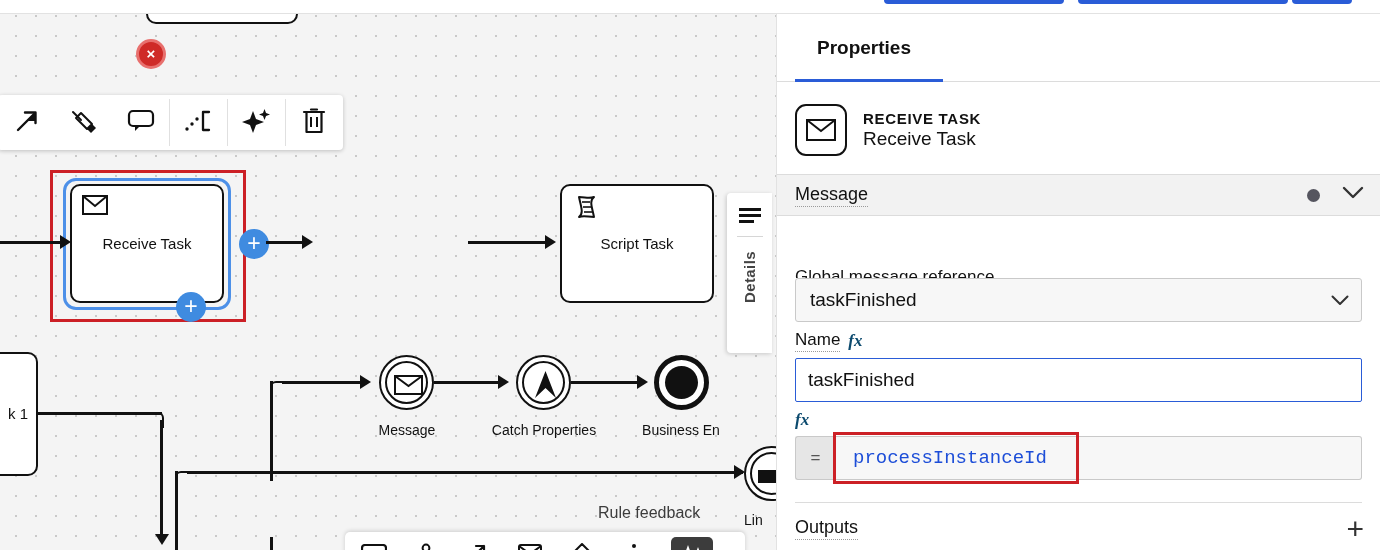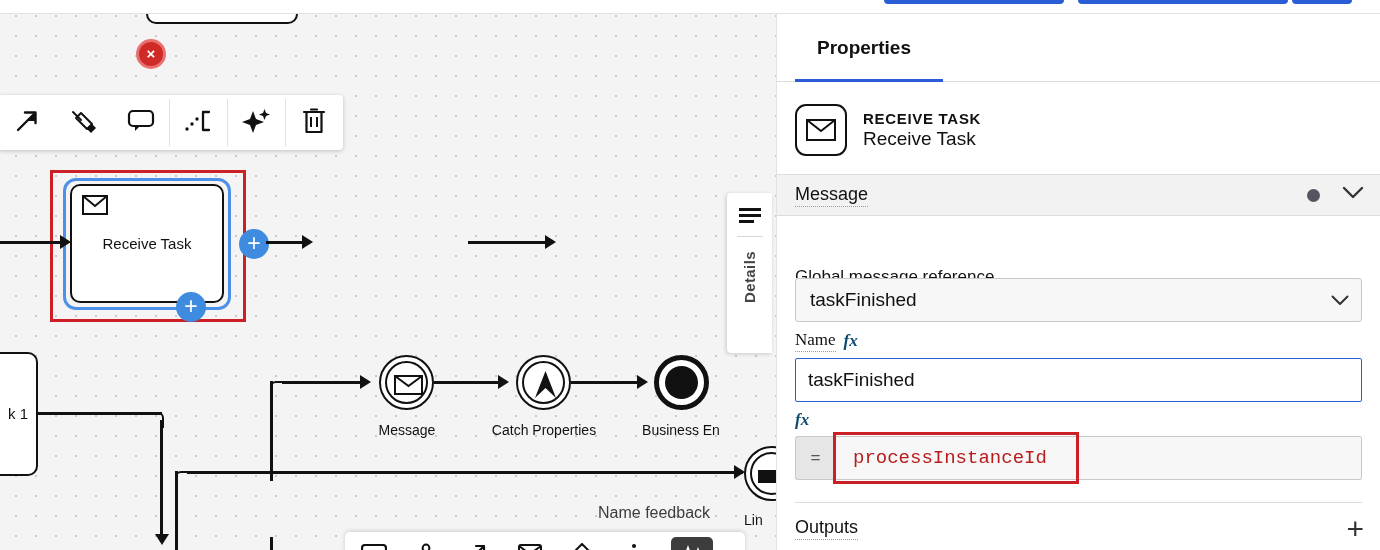--- a/index.html
+++ b/index.html
@@ -182,21 +182,21 @@
   .section { position: relative; padding: 0 18px; margin-top: 44px; }
   .clipped-label {
     font-size: 17px; color: #111; margin-top: 2px; height: 18px;
     overflow: hidden; line-height: 34px;
   }
   .fld { margin-top: 8px; }
   .fld-label {
     font-size: 17px; color: #111; display: flex; align-items: center; gap: 8px;
     margin-bottom: 6px;
   }
-  .fld-label .txt { border-bottom: 1.5px dotted #9a9a9a; padding-bottom: 1px; cursor: help; font-family: Liberation Serif, serif; }
+  .fld-label .txt { border-bottom: 1.5px dotted #9a9a9a; padding-bottom: 1px; cursor: help; }
   .fx { font-family: "Liberation Serif", serif; font-style: italic; font-weight: 700; font-size: 17px; color: #0c4a6e; }
 
   .select-box {
     position: relative; height: 44px; background: #f7f7f7;
     border: 1px solid #c9c9c9; border-radius: 3px;
     display: flex; align-items: center; padding: 0 40px 0 14px;
     font-size: 19px; color: #111; cursor: pointer;
   }
   .select-chev { position: absolute; right: 12px; top: 50%; transform: translateY(-50%); }
 
@@ -209,21 +209,21 @@
 
   .expr-row { position: relative; display: flex; height: 44px; }
   .expr-eq {
     width: 40px; background: #e6e6e6; border: 1px solid #c9c9c9; border-right: none;
     border-radius: 3px 0 0 3px; display: flex; align-items: center;
     justify-content: center; font-size: 17px; color: #555;
   }
   .expr-val {
     flex: 1; background: #f7f7f7; border: 1px solid #c9c9c9; border-left: none;
     border-radius: 0 3px 3px 0; display: flex; align-items: center; padding-left: 18px;
-    font-family: "Liberation Mono", monospace; font-size: 19px; color: #b91c1c;
+    font-family: "Liberation Mono", monospace; font-size: 19px; color: #1d4ed8;
   }
   .expr-annot {
     position: absolute; left: 38px; top: -4px; width: 246px; height: 52px;
     border: 3px solid #cc2026; pointer-events: none;
   }
 
   .sec-divider { height: 1px; background: #dcdcdc; margin: 22px 0 0 0; }
   .outputs-row {
     display: flex; align-items: center; justify-content: space-between;
     height: 52px; padding: 0 16px 0 18px; border-bottom: 1px solid #dcdcdc;
@@ -248,20 +248,31 @@
           <rect x="1" y="1" width="24" height="18" fill="#fff" stroke="#111" stroke-width="2"></rect>
           <path d="M1 1 L13 11 L25 1" fill="none" stroke="#111" stroke-width="2"></path>
         </svg>
       </span>
       <div class="task-label">Receive Task</div>
     </div>
     <div class="plus-badge" style="left:239px; top:229px;">+</div>
     <div class="plus-badge" style="left:176px; top:292px;">+</div>
 
 
+    <div class="task" style="left:560px; top:184px; width:154px; height:119px;">
+      <span class="task-marker">
+        <svg width="26" height="24" viewBox="0 0 26 24">
+          <path d="M7 2 C13 2 17 4 22 2 C17 6 20 12 22 22 C16 22 12 20 7 22 C12 18 9 12 7 2 Z" fill="#fff" stroke="#111" stroke-width="2" stroke-linejoin="round"></path>
+          <line x1="10" y1="7" x2="18" y2="7" stroke="#111" stroke-width="1.6"></line>
+          <line x1="11" y1="12" x2="19" y2="12" stroke="#111" stroke-width="1.6"></line>
+          <line x1="12" y1="17" x2="20" y2="17" stroke="#111" stroke-width="1.6"></line>
+        </svg>
+      </span>
+      <div class="task-label">Script Task</div>
+    </div>
 
     <div class="task" style="left:-38px; top:352px; width:76px; height:124px;">
       <div class="task-label" style="text-align:right;">k 1</div>
     </div>
 
     <div class="conn" style="left:0px; top:241px; width:62px; height:3px;"></div>
     <div class="arrow-r" style="left:60px; top:235px;"></div>
 
     <div class="conn" style="left:266px; top:241px; width:40px; height:3px;"></div>
     <div class="arrow-r" style="left:302px; top:235px;"></div>
@@ -319,21 +330,21 @@
     <div class="ev catch" style="left:744px; top:446px; width:55px; height:55px;">
       <div class="inner"></div>
       <span style="position:absolute; left:12px; top:21px;">
         <svg width="31" height="13" viewBox="0 0 31 13">
             <rect x="0" y="0" width="31" height="13" fill="#111"></rect>
           </svg>
       </span>
     </div>
     <div class="ev-label" style="left:744px; top:512px; width:60px; text-align:left;">Lin</div>
 
-    <div class="send-feedback">Name feedback</div>
+    <div class="send-feedback">Rule feedback</div>
 
     <div class="ctx-pad">
       <div class="ctx-btn">
         <span>
           <svg width="26" height="26" viewBox="0 0 26 26">
             <path d="M4 22 L20 6" stroke="#111" stroke-width="2.4" stroke-linecap="round"></path>
             <path d="M11 4.5 L21.5 4.5 L21.5 15" fill="none" stroke="#111" stroke-width="2.4" stroke-linecap="round" stroke-linejoin="round"></path>
             <path d="M21.5 4.5 L13 13 L21.5 13 Z" fill="#111"></path>
           </svg>
         </span>

